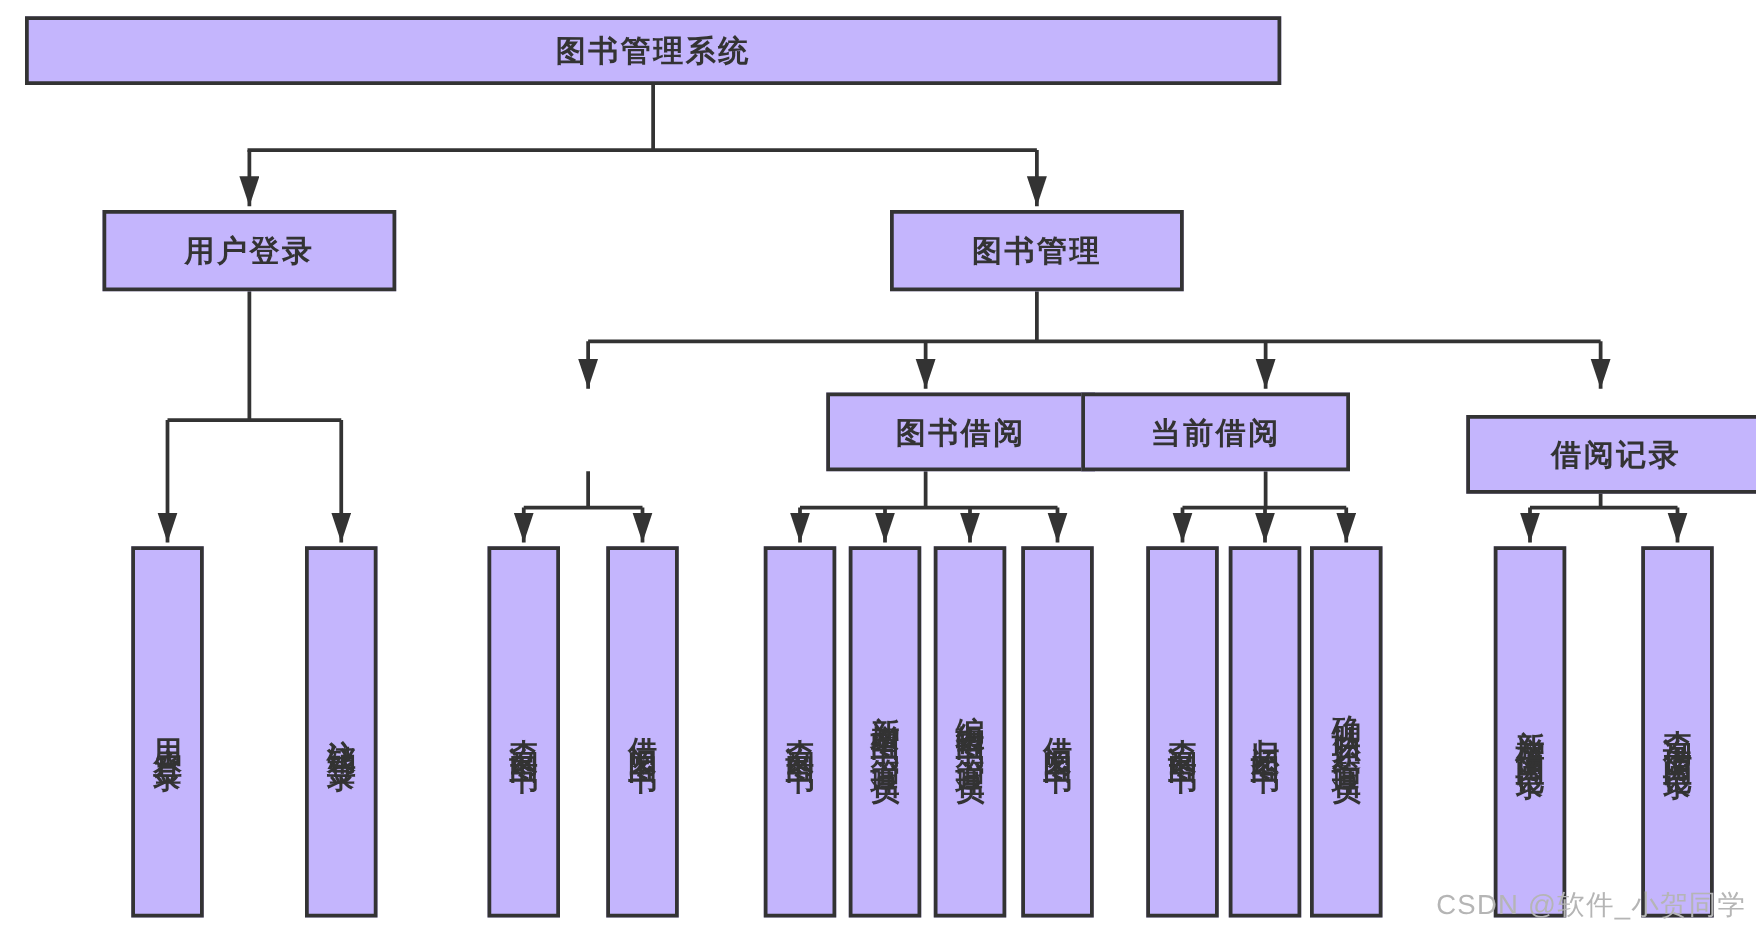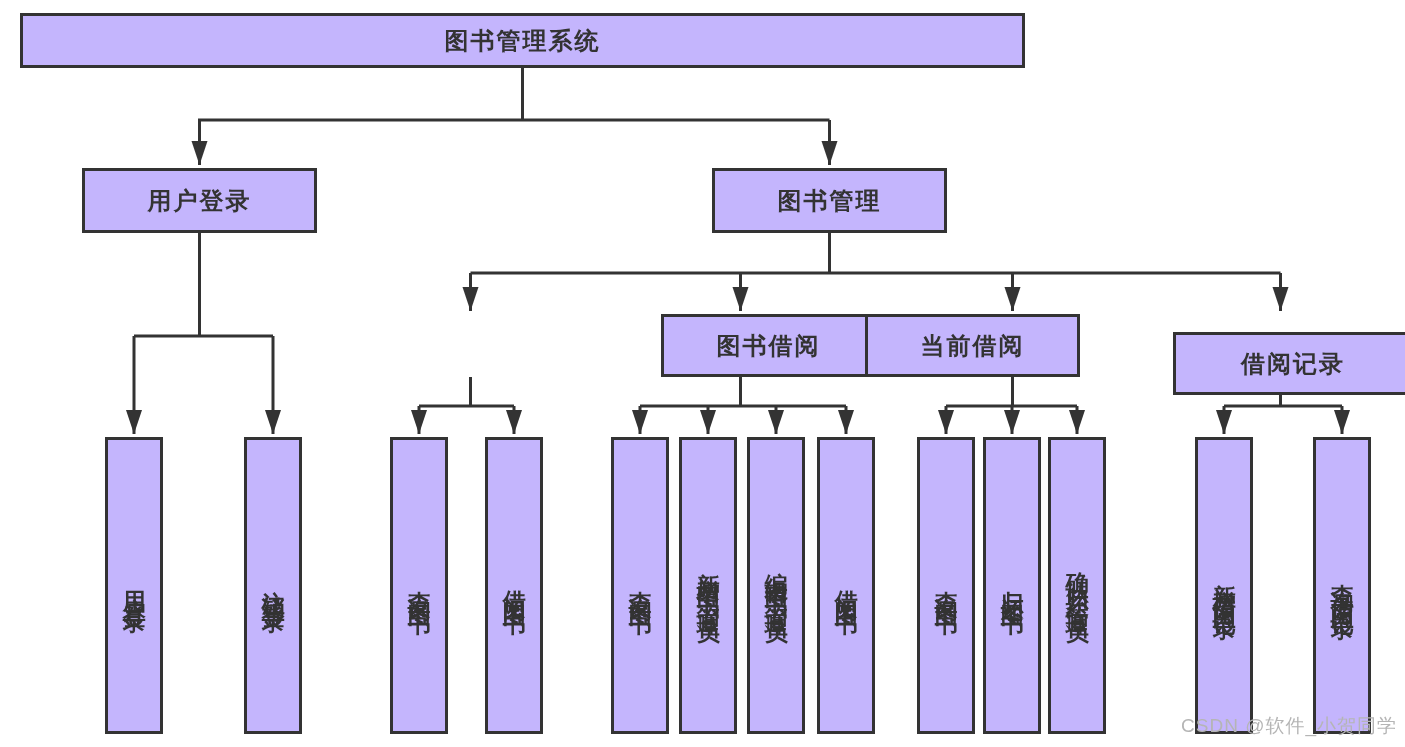--- a/index.html
+++ b/index.html
@@ -35,21 +35,21 @@
     writing-mode: vertical-rl;
     font-size: 23px;
     letter-spacing: 7px;
     line-height: 1.1;
   }
   .watermark {
     position: absolute;
     right: 8px;
     bottom: 8px;
     color: #b5b5b5;
-    font-size: 19px;
+    font-size: 22px;
     letter-spacing: 1px;
     z-index: 5;
     white-space: nowrap;
   }
 </style>
 </head>
 <body>
 
 <div id="canvas">
 

